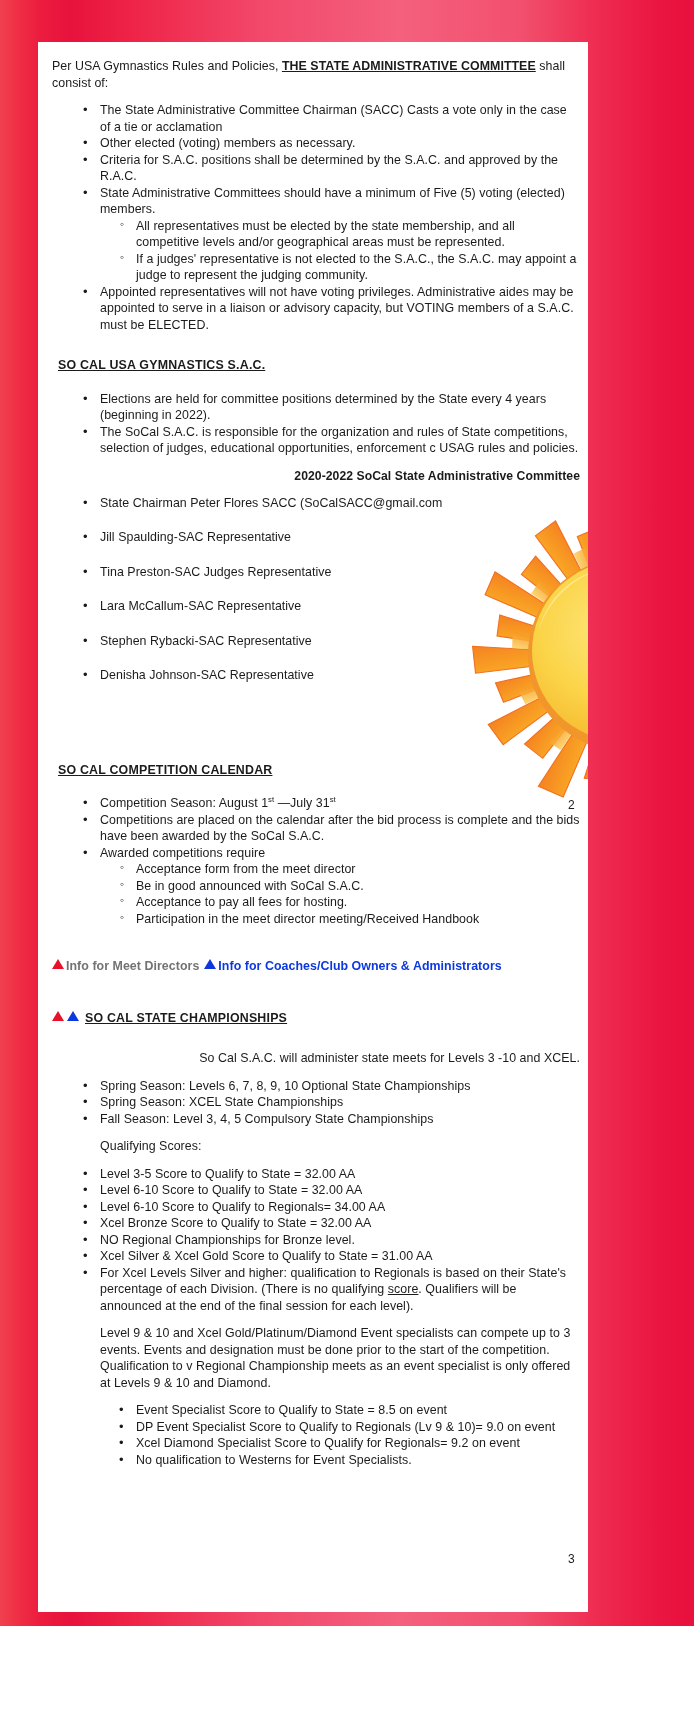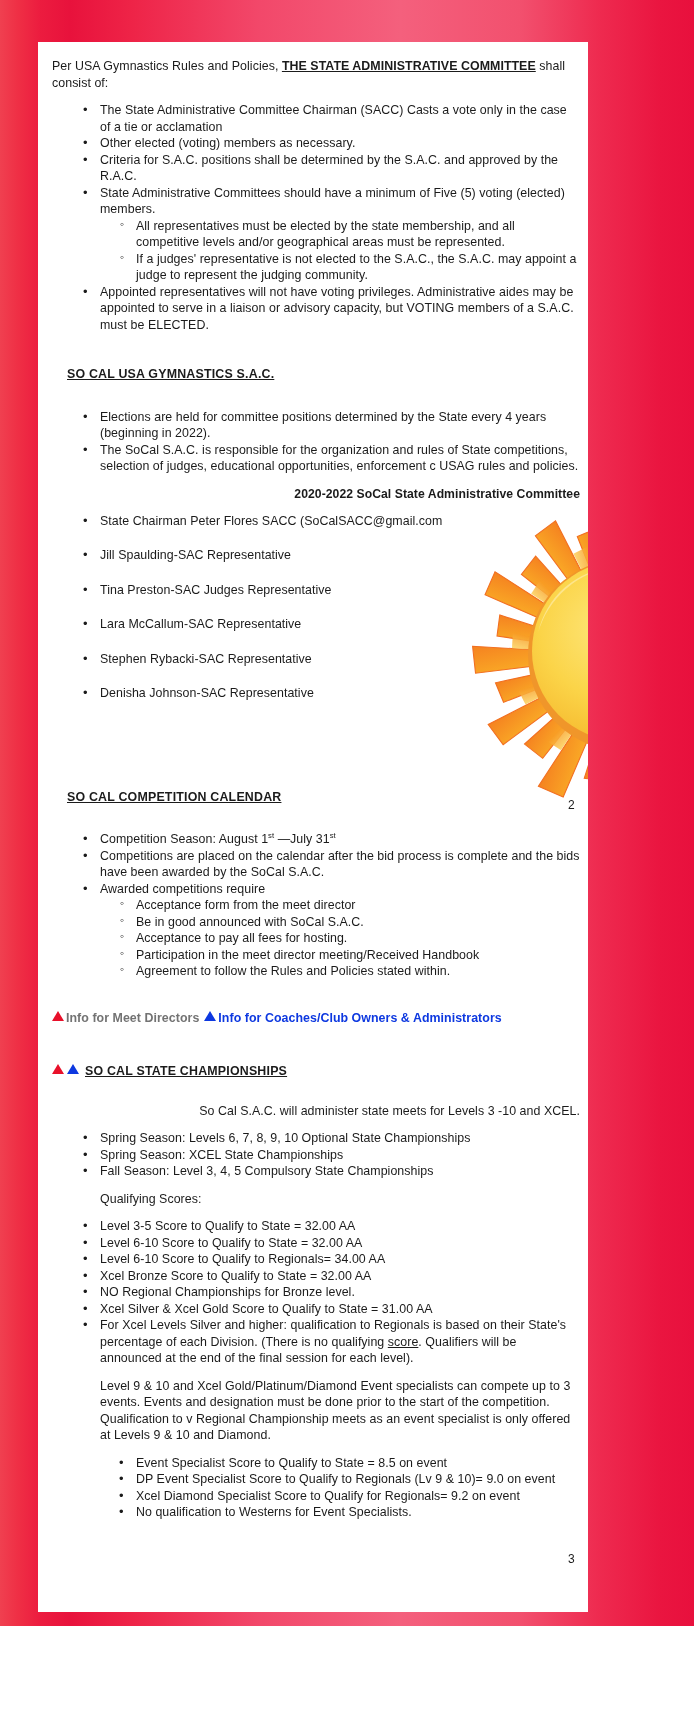--- a/index.html
+++ b/index.html
@@ -70,21 +70,21 @@
   }
 
   p.para {
     margin: 0 0 0 0;
     padding: 0;
   }
   .spacer-sm { height: 11px; }
   .spacer-md { height: 18px; }
 
   h3.heading {
-    margin: 15px;
+    margin: 6px;
     padding: 0;
     font-size: 12.4px;
     font-weight: bold;
     text-decoration: underline;
     letter-spacing: 0.2px;
   }
   .subhead {
     margin: 0;
     padding: 0;
     font-size: 12.2px;
@@ -370,21 +370,20 @@
       <ul class="l1">
         <li><span>Competition Season: August 1</span><sup>st</sup><span> —July 31</span><sup>st</sup></li>
         <li>Competitions are placed on the calendar after the bid process is complete and the bids have been awarded by the SoCal S.A.C.</li>
         <li>Awarded competitions require</li>
       </ul>
       <ul class="l2" style="padding-left:84px">
         <li>Acceptance form from the meet director</li>
         <li>Be in good announced with SoCal S.A.C.</li>
         <li>Acceptance to pay all fees for hosting.</li>
         <li>Participation in the meet director meeting/Received Handbook</li>
-        <li>Agreement to follow the Rules and Policies stated within.</li>
       </ul>
 
       <div class="spacer-md"></div>
 
       <p class="linkline"><span class="tri tri-red"></span><a class="lk-red" href="#" style="text-decoration:none">Info for Meet Directors</a><span class="tri tri-blue" style="margin-left:5px"></span><a class="lk-blue" href="#" style="text-decoration:none">Info for Coaches/Club Owners &amp; Administrators</a></p>
 
       <div class="spacer-sm"></div>
 
       <p class="champ-head"><span class="tri tri-red"></span><span class="tri tri-blue" style="margin-left:1px;margin-right:6px"></span><span class="ttl">SO CAL STATE CHAMPIONSHIPS</span></p>
 

